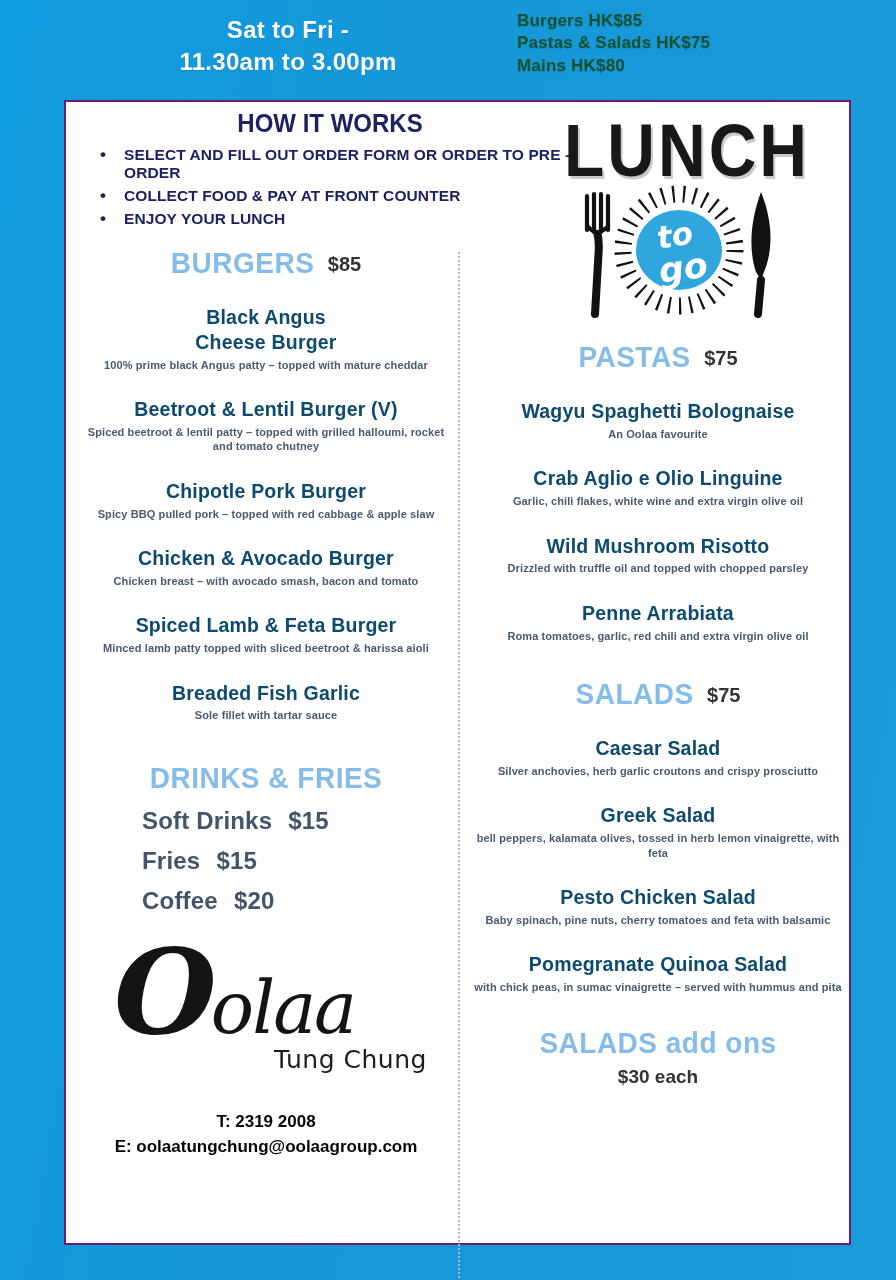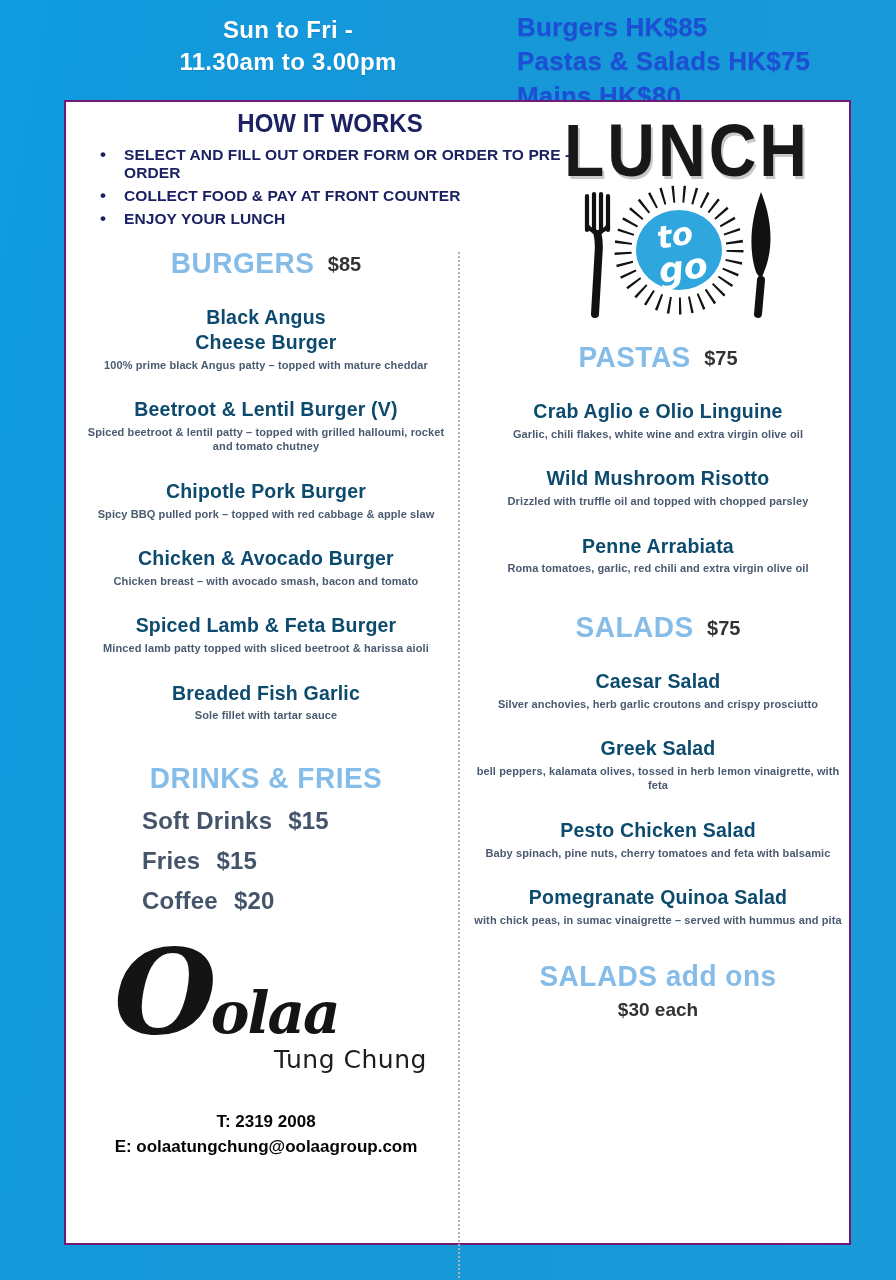--- a/index.html
+++ b/index.html
@@ -14,21 +14,21 @@
 
   
   .hdr-schedule {
     position: absolute; left: 118px; top: 14px; width: 340px;
     text-align: center; color: #ffffff; font-weight: bold;
     font-size: 24px; line-height: 1.35; letter-spacing: 0.3px;
     text-shadow: 0 1px 1px rgba(0,0,0,0.12);
   }
   .hdr-prices {
     position: absolute; left: 517px; top: 10px;
-    color: #1d4ed8; font-weight: bold; font-size: 26px;
+    color: #14532d; font-weight: bold; font-size: 17px;
     line-height: 1.32; letter-spacing: 0.2px;
     text-shadow: 0 1px 1px rgba(0,0,0,0.12);
   }
 
   
   .card {
     position: absolute; left: 64px; top: 100px;
     width: 787px; height: 1145px;
     background: #ffffff; border: 2px solid #701a75;
   }
@@ -93,21 +93,21 @@
   }
   .drink-price { margin-left: 16px; }
 
   
   .brand { margin-top: 18px; text-align: left; padding-left: 40px; height: 160px; position: relative; }
   .brand-script {
     font-family: "DejaVu Serif", serif; font-style: italic; color: #141414;
     white-space: nowrap; line-height: 1;
   }
   .brand-O    { font-size: 118px; font-weight: bold; letter-spacing: -6px; }
-  .brand-rest { font-size: 58px;  font-weight: bold; letter-spacing: -2px; }
+  .brand-rest { font-size: 72px;  font-weight: normal; letter-spacing: -2px; }
   .brand-loc {
     position: absolute; left: 200px; top: 112px; width: 160px;
     font-size: 25px; color: #1c1c1c; font-family: "DejaVu Sans", sans-serif;
     letter-spacing: 0.5px;
   }
 
   
   .contact { margin-top: 16px; font-size: 17px; font-weight: bold; color: #050505; line-height: 1.5; }
 
   
@@ -115,21 +115,21 @@
   .addons-title {
     font-size: 28px; font-weight: 800; color: #85bce8; letter-spacing: 0.5px;
     display: inline-block; transform: scaleY(1.05);
   }
   .addons-note { font-size: 19px; font-weight: bold; color: #333333; margin-top: 6px; }
 </style>
 </head>
 <body>
 
 <div class="hdr-schedule">
-  <div>Sun to Fri -</div>
+  <div>Sat to Fri -</div>
   <div>11.30am to 3.00pm</div>
 </div>
 <div class="hdr-prices">
   <div>Burgers HK$85</div>
   <div>Pastas &amp; Salads HK$75</div>
   <div>Mains HK$80</div>
 </div>
 
 <div class="card">
   <div class="divider"></div>
@@ -238,20 +238,24 @@
   </div>
 
   <div class="col-right">
 
     <div class="pastas-block">
       <div class="section-hdr">
         <span class="section-title">PASTAS</span>
         <span class="section-price">$75</span>
       </div>
 
+      <div class="item">
+        <div class="item-name">Wagyu Spaghetti Bolognaise</div>
+        <div class="item-desc">An Oolaa favourite</div>
+      </div>
 
       <div class="item">
         <div class="item-name">Crab Aglio e Olio Linguine</div>
         <div class="item-desc">Garlic, chili flakes, white wine and extra virgin olive oil</div>
       </div>
 
       <div class="item">
         <div class="item-name">Wild Mushroom Risotto</div>
         <div class="item-desc">Drizzled with truffle oil and topped with chopped parsley</div>
       </div>

